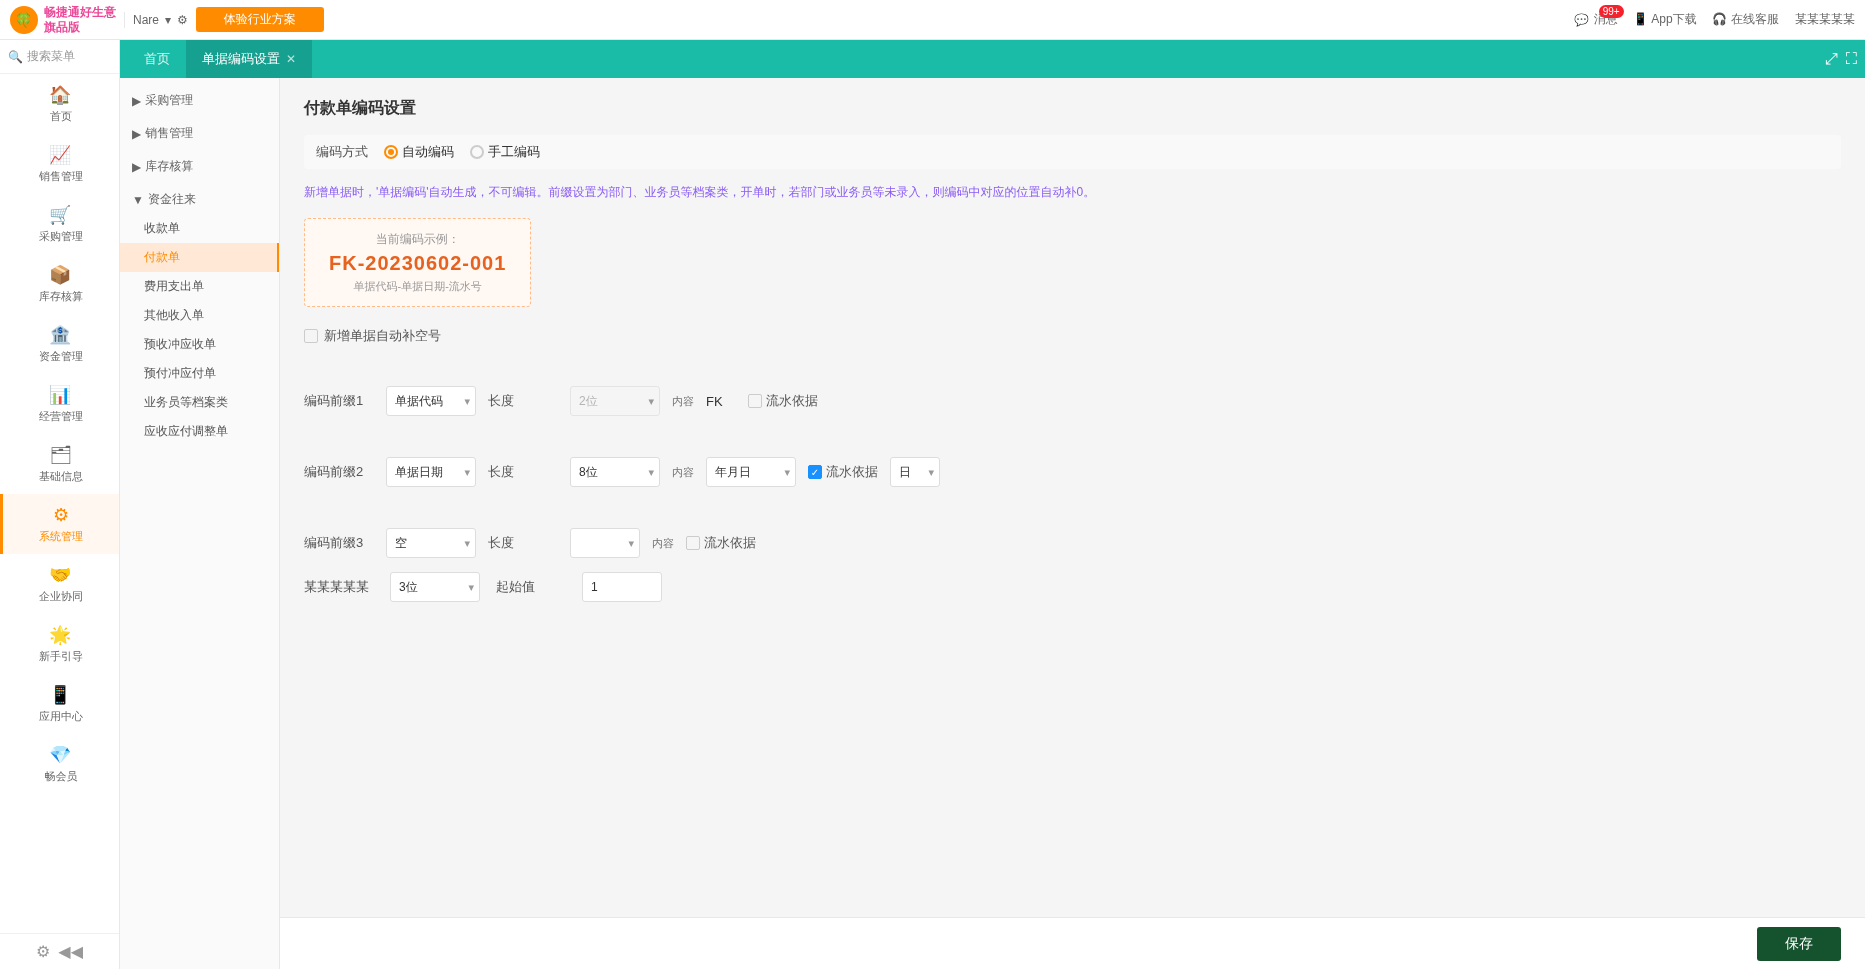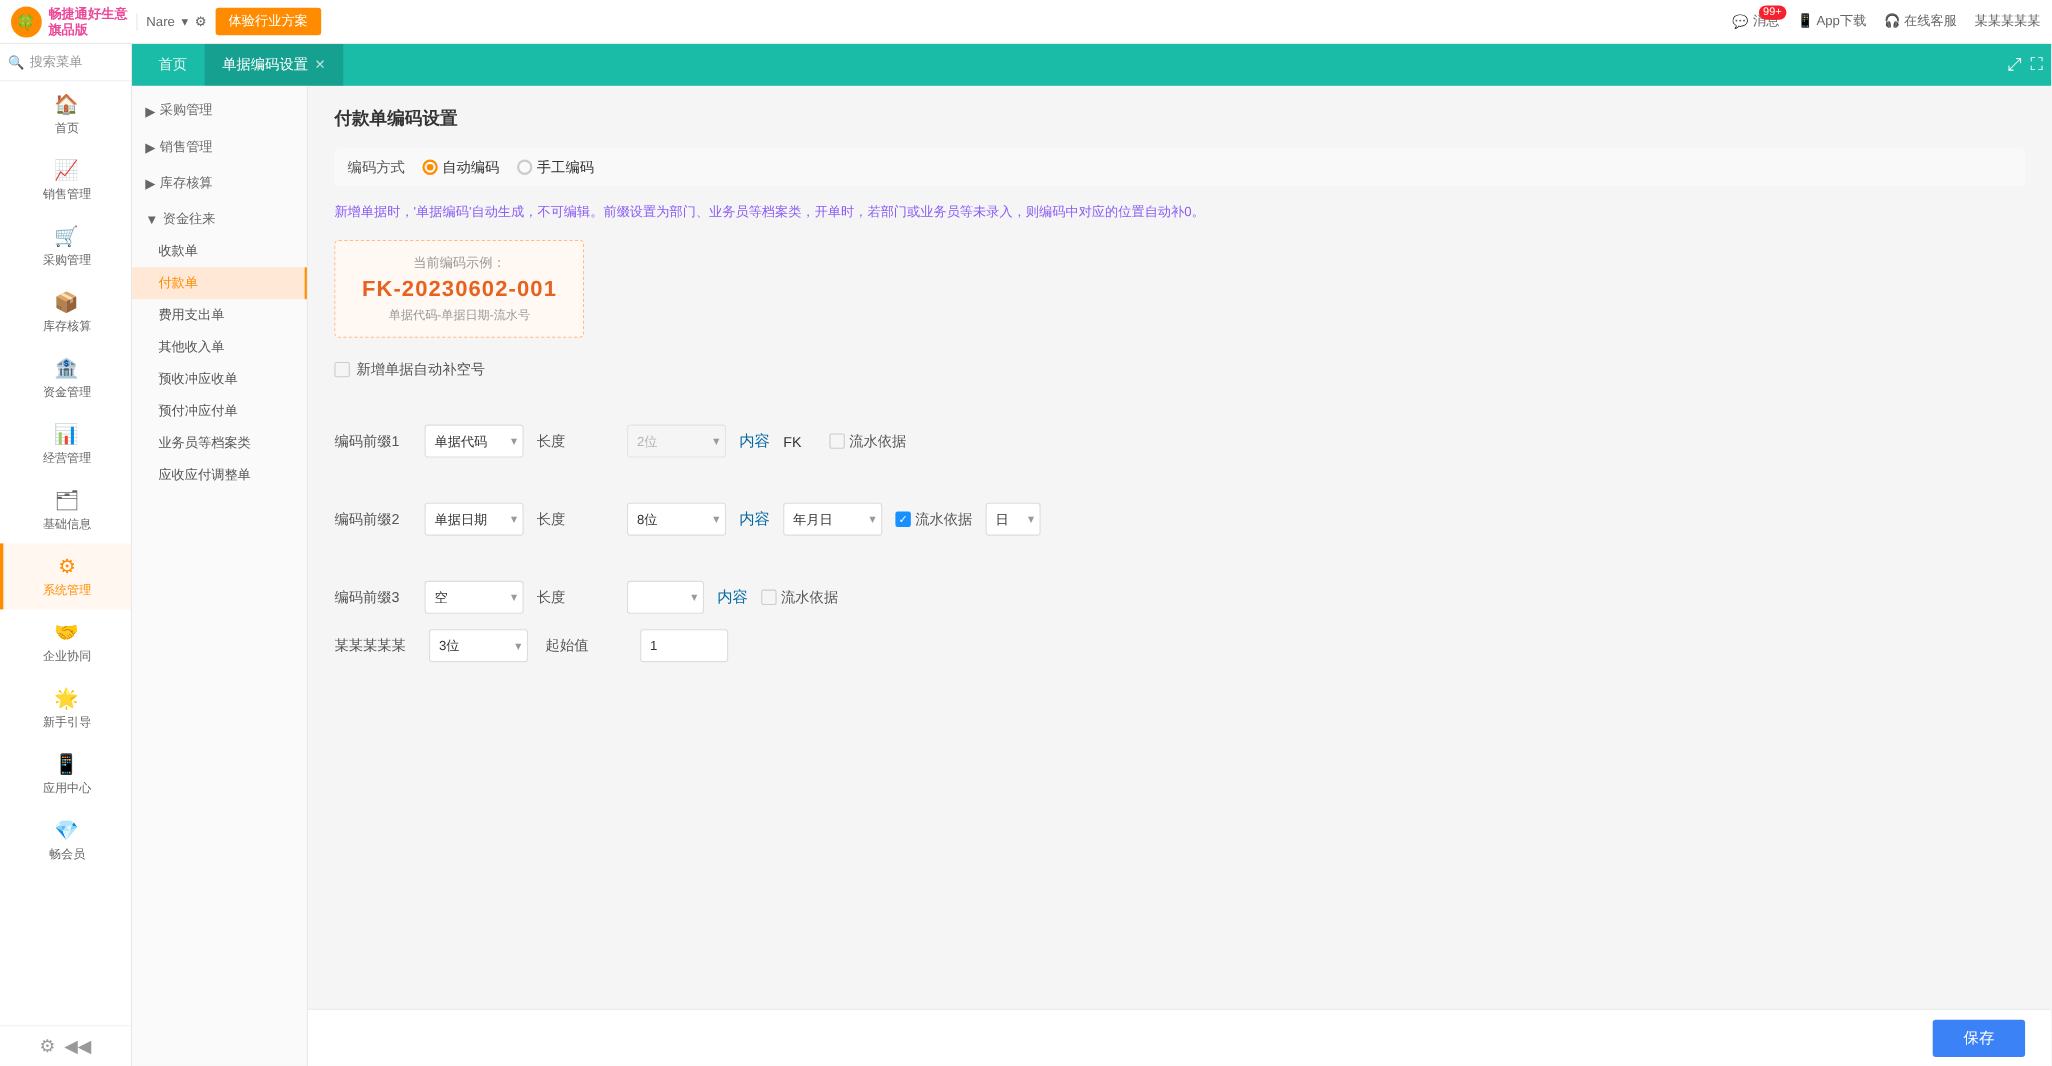--- a/index.html
+++ b/index.html
@@ -15,21 +15,21 @@
       padding: 0 10px;
       justify-content: space-between;
       position: fixed; top: 0; left: 0; right: 0; z-index: 100;
     }
     .topbar-left { display: flex; align-items: center; gap: 8px; }
     .topbar-right { display: flex; align-items: center; gap: 16px; font-size: 12px; color: #666; }
     .topbar-logo { display: flex; align-items: center; gap: 6px; }
     .logo-icon { width: 28px; height: 28px; background: #ff8c00; border-radius: 50%; display: flex; align-items: center; justify-content: center; color: white; font-size: 14px; }
     .logo-text { font-size: 12px; color: #ec4899; line-height: 1.2; font-weight: bold; }
     .topbar-nav { display: flex; align-items: center; gap: 6px; color: #666; font-size: 12px; }
-    .industry-btn { background: #ff8c00; color: white; border: none; padding: 4px 12px; border-radius: 3px; cursor: pointer; font-size: 12px; }
+    .industry-btn { background: #ff8c00; color: white; border: none; padding: 4px 28px; border-radius: 3px; cursor: pointer; font-size: 12px; }
     .topbar-msg { display: flex; align-items: center; gap: 4px; position: relative; cursor: pointer; }
     .badge { background: #f5222d; color: white; font-size: 10px; padding: 1px 4px; border-radius: 8px; position: absolute; top: -6px; right: -6px; }
 
     
     .app { display: flex; margin-top: 40px; height: calc(100vh - 40px); }
 
     
     .sidebar {
       width: 120px;
       background: #fff;
@@ -161,21 +161,21 @@
       color: #333;
       background: white;
       appearance: none;
       cursor: pointer;
       position: relative;
       min-width: 90px;
     }
     .select-wrapper { position: relative; display: inline-block; }
     .select-wrapper::after { content: '▾'; position: absolute; right: 6px; top: 50%; transform: translateY(-50%); color: #999; pointer-events: none; font-size: 11px; }
     .form-input { height: 30px; border: 1px solid #ddd; border-radius: 3px; padding: 0 8px; font-size: 12px; color: #333; min-width: 60px; }
-    .content-label { font-size: 14px; color: #0369a1; }
+    .content-label { font-size: 11px; color: #737373; }
     .content-value { font-size: 13px; color: #333; min-width: 30px; }
     .stream-checkbox { display: flex; align-items: center; gap: 4px; font-size: 13px; color: #555; }
     .stream-checkbox .cb { width: 14px; height: 14px; border: 1px solid #ccc; border-radius: 2px; display: inline-flex; align-items: center; justify-content: center; cursor: pointer; }
     .stream-checkbox .cb.checked { background: #1890ff; border-color: #1890ff; color: white; font-size: 10px; }
 
     
     .serial-row { display: flex; align-items: center; gap: 16px; margin-bottom: 16px; }
 
     
     .separator-row { display: flex; align-items: center; gap: 12px; margin-bottom: 16px; font-size: 13px; color: #555; }
@@ -184,21 +184,21 @@
     
     .bottom-bar {
       height: 52px;
       background: #fff;
       border-top: 1px solid #e8e8e8;
       display: flex;
       align-items: center;
       justify-content: flex-end;
       padding: 0 24px;
     }
-    .save-btn { background: #3b82f6; color: white; border: none; padding: 8px 28px; border-radius: 3px; font-size: 14px; cursor: pointer; }
+    .save-btn { background: #14532d; color: white; border: none; padding: 8px 28px; border-radius: 3px; font-size: 14px; cursor: pointer; }
 
     .divider { width: 1px; height: 16px; background: #e8e8e8; }
   </style>
 </head>
 <body>
 
 <div class="topbar">
   <div class="topbar-left">
     <div class="topbar-logo">
       <div class="logo-icon">🍀</div>

